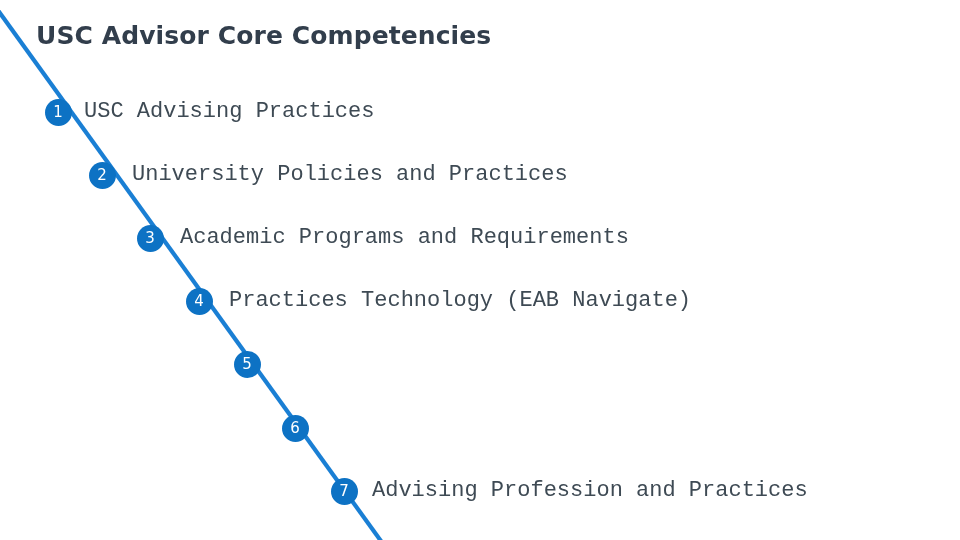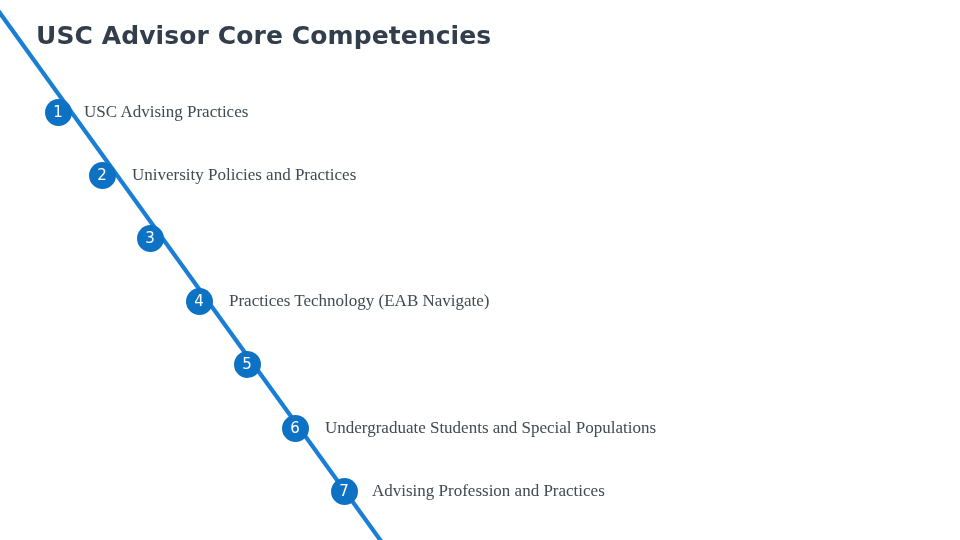--- a/index.html
+++ b/index.html
@@ -57,22 +57,22 @@
     font-family: "DejaVu Sans", sans-serif;
     font-size: 15px;
     font-weight: normal;
     line-height: 27px;
     text-align: center;
     z-index: 3;
     box-sizing: border-box;
   }
   .step-label {
     margin-left: 0;
-    font-family: Liberation Serif, serif;
-    font-size: 17px;
+    font-family: Liberation Mono, monospace;
+    font-size: 22px;
     line-height: 22px;
     color: #3e4a54;
     white-space: nowrap;
   }
 </style>
 </head>
 <body>
 
 <div id="canvas" style="background: rgb(255, 255, 255);">
 
@@ -86,31 +86,31 @@
       <div class="step-row" style="left: 44.5px; top: 97px;">
         <div class="step-badge" style="background: rgb(13, 114, 196);">1</div>
         <div class="step-label" style="color: rgb(62, 74, 84); margin-left: 12.5px;">USC Advising Practices</div>
       </div>
       <div class="step-row" style="left: 88.5px; top: 160px;">
         <div class="step-badge" style="background: rgb(13, 114, 196);">2</div>
         <div class="step-label" style="color: rgb(62, 74, 84); margin-left: 16.5px;">University Policies and Practices</div>
       </div>
       <div class="step-row" style="left: 136.5px; top: 223px;">
         <div class="step-badge" style="background: rgb(13, 114, 196);">3</div>
+        <div class="step-label" style="color: rgb(62, 74, 84); margin-left: 16.5px;">Academic Programs and Requirements</div>
       </div>
       <div class="step-row" style="left: 185.5px; top: 286px;">
         <div class="step-badge" style="background: rgb(13, 114, 196);">4</div>
         <div class="step-label" style="color: rgb(62, 74, 84); margin-left: 16.5px;">Practices Technology (EAB Navigate)</div>
       </div>
       <div class="step-row" style="left: 233.5px; top: 349px;">
         <div class="step-badge" style="background: rgb(13, 114, 196);">5</div>
       </div>
       <div class="step-row" style="left: 281.5px; top: 413px;">
         <div class="step-badge" style="background: rgb(13, 114, 196);">6</div>
-        <div class="step-label" style="color: rgb(62, 74, 84); margin-left: 16.5px;">Undergraduate Students and Special Populations</div>
       </div>
       <div class="step-row" style="left: 330.5px; top: 476px;">
         <div class="step-badge" style="background: rgb(13, 114, 196);">7</div>
         <div class="step-label" style="color: rgb(62, 74, 84); margin-left: 14.5px;">Advising Profession and Practices</div>
       </div>
     </div>
 
 </div>
 
 </body></html>

